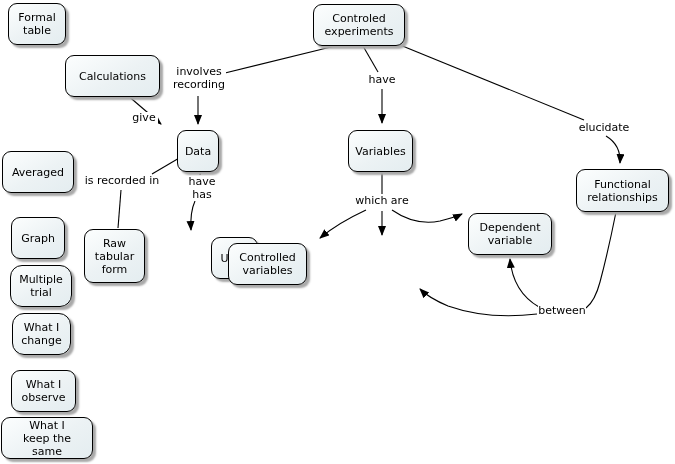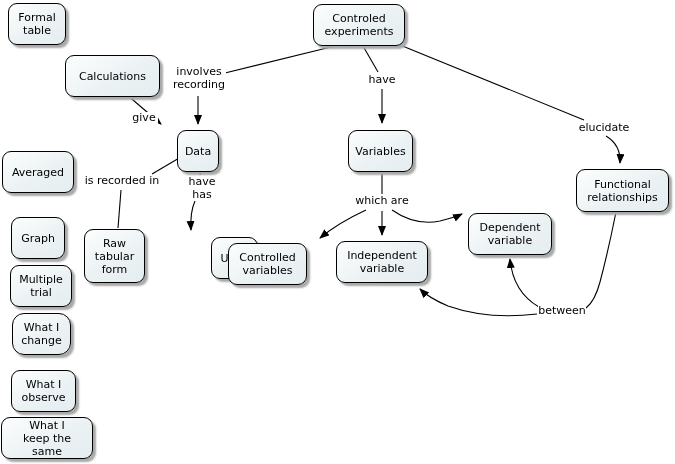--- a/index.html
+++ b/index.html
@@ -71,23 +71,22 @@
   <div class="node" style="left:8px;top:3px;width:58px;height:37px;">Formal table</div>
   <div class="node" style="left:65px;top:55px;width:95px;height:33px;">Calculations</div>
   <div class="node" style="left:313px;top:4px;width:92px;height:41px;">Controled experiments</div>
   <div class="node" style="left:2px;top:151px;width:72px;height:31px;">Averaged</div>
   <div class="node" style="left:177px;top:130px;width:42px;height:21px;">Data</div>
   <div class="node" style="left:348px;top:130px;width:65px;height:39px;">Variables</div>
   <div class="node" style="left:576px;top:169px;width:93px;height:43px;">Functional relationships</div>
   <div class="node" style="left:11px;top:217px;width:54px;height:26px;">Graph</div>
   <div class="node" style="left:84px;top:229px;width:61px;height:54px;">Raw tabular form</div>
   <div class="node" style="left:167px;top:237px;width:47px;height:16px;margin-left:44px;">Units</div>
-  <div class="node" style="left:10px;top:265px;width:62px;height:40px;">Multiple trial</div>
+  <div class="node" style="left:10px;top:265px;width:62px;height:40px;border-radius:12px;">Multiple trial</div>
   <div class="node" style="left:228px;top:243px;width:79px;height:39px;">Controlled variables</div>
-  <div class="node" style="left:336px;top:241px;width:92px;height:41px;">Independent variable</div>
   <div class="node" style="left:468px;top:213px;width:84px;height:39px;">Dependent variable</div>
   <div class="node" style="left:12px;top:313px;width:59px;height:40px;border-radius:12px;">What I change</div>
   <div class="node" style="left:11px;top:370px;width:65px;height:39px;">What I observe</div>
   <div class="node" style="left:1px;top:417px;width:92px;height:39px;">What I keep the same</div>
 
   <div class="link-label" style="left:172px;top:66px;width:54px;">involves recording</div>
   <div class="link-label" style="left:130px;top:112px;width:28px;">give</div>
   <div class="link-label" style="left:367px;top:74px;width:30px;">have</div>
   <div class="link-label" style="left:578px;top:122px;width:52px;">elucidate</div>
   <div class="link-label" style="left:79px;top:175px;width:86px;">is recorded in</div>

